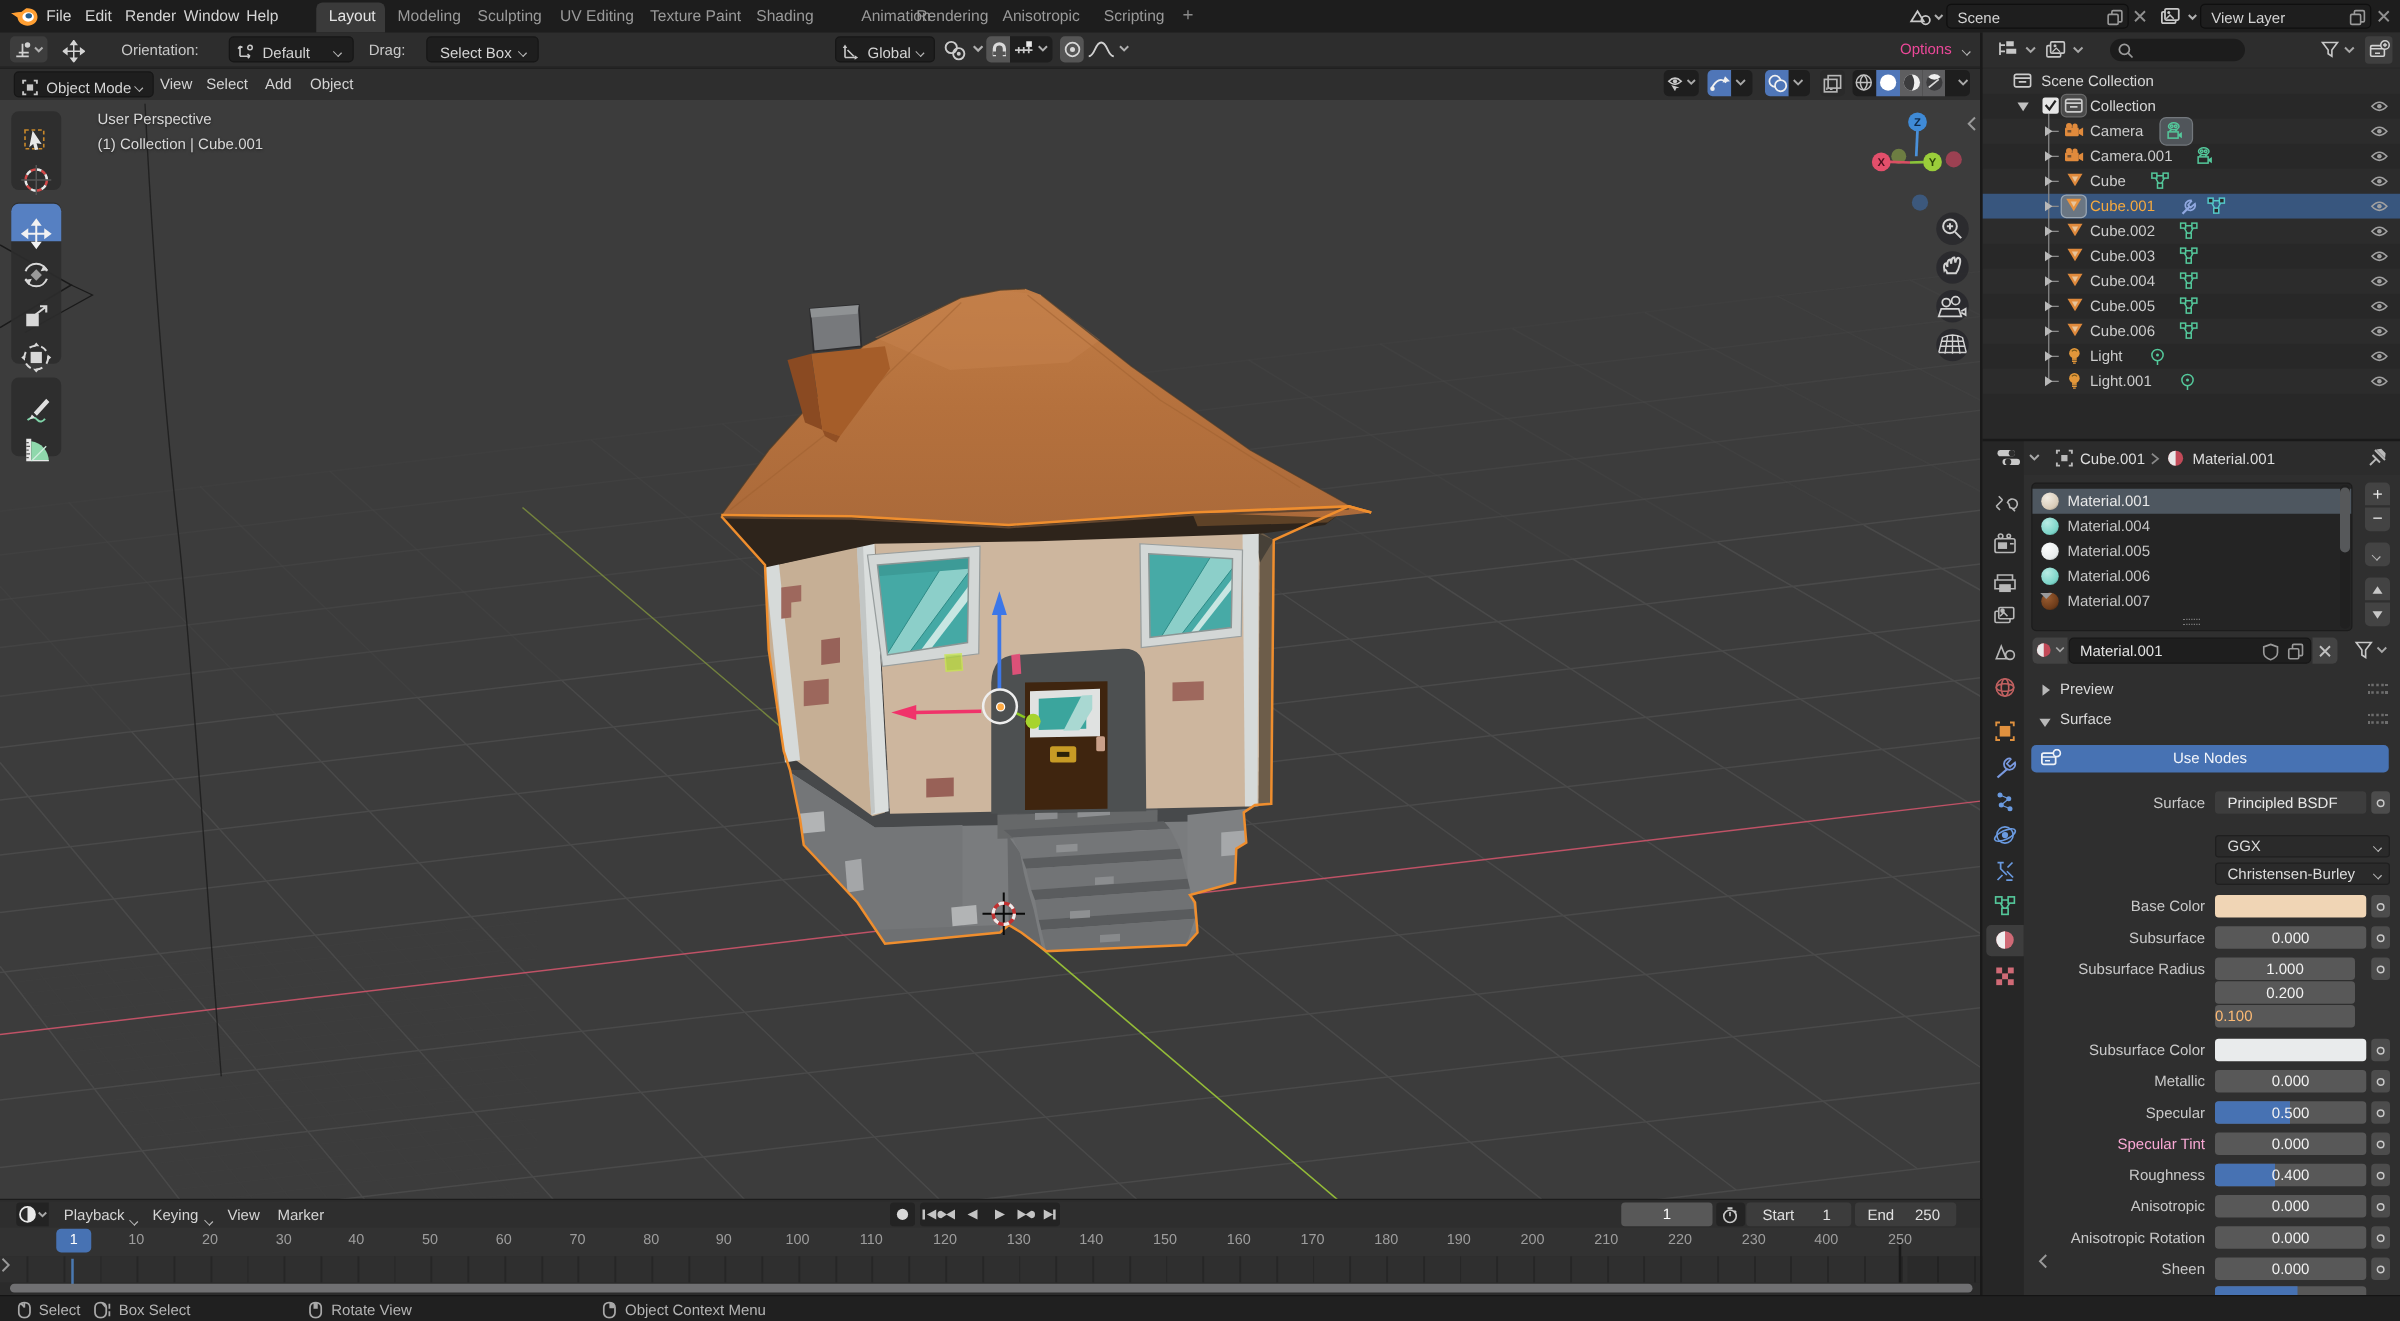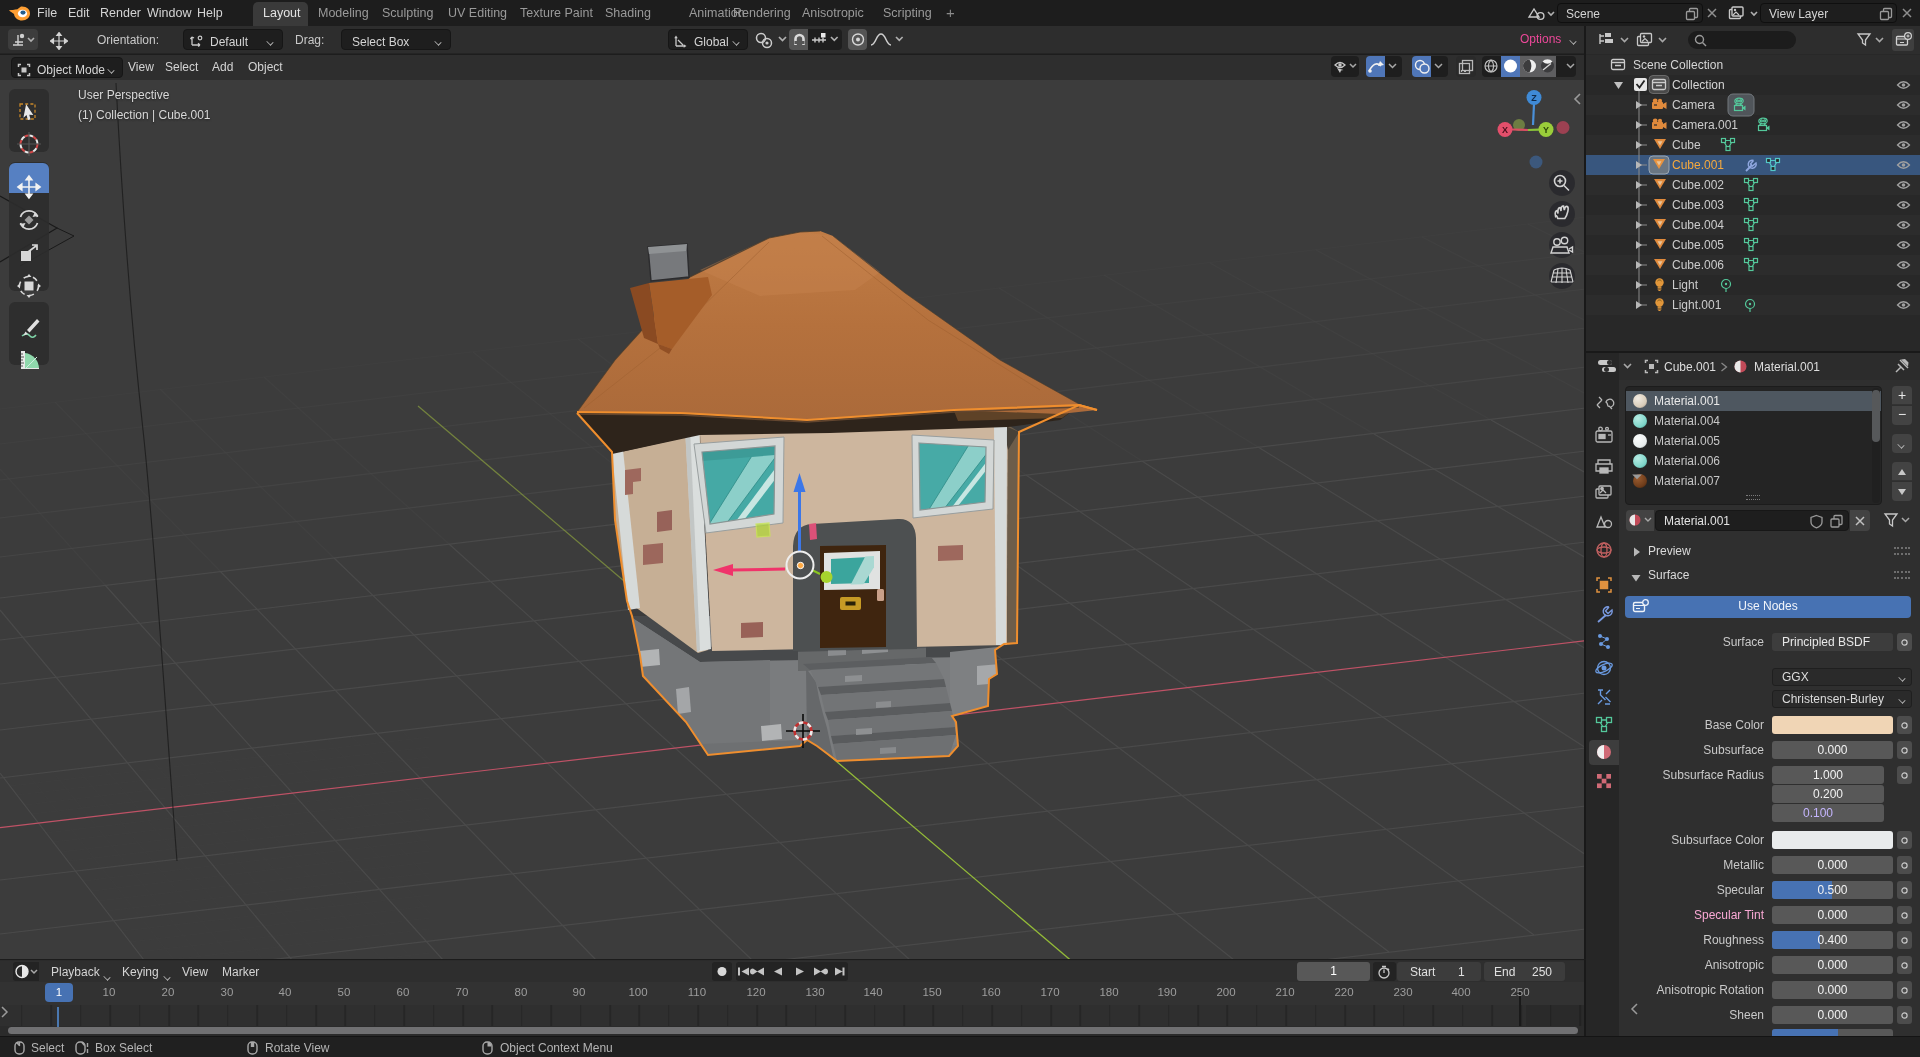--- a/index.html
+++ b/index.html
@@ -91,21 +91,21 @@
   <div class="tx a" style="left:97px;top:7px;color:#c9c9c9">Orientation:</div>
   <div class="a fld row" style="left:183px;top:3px;width:100px;height:21px">
     <svg style="margin-left:5px" width="15" height="15" viewBox="0 0 15 15">
         <path d="M3,3 l0,8 M3,11 l8,0 M3,3 l-1.5,2 M3,3 l2,1 M11,11 l-2,-1.8 M11,11 l-1.8,1.5" stroke="#c8c8c8" stroke-width="1.3" fill="none"></path>
         <circle cx="11" cy="4" r="1.8" fill="none" stroke="#c8c8c8" stroke-width="1.2"></circle>
       </svg>
     <span class="tx" style="margin-left:6px">Default</span>
     <span class="chev" style="position:absolute;right:8px;top:9px"></span>
   </div>
   <div class="tx a" style="left:295px;top:7px;color:#c9c9c9">Drag:</div>
-  <div class="a fld row" style="left:341px;top:3px;width:110px;height:21px">
+  <div class="a fld row" style="left:341px;top:3px;width:90px;height:21px">
     <span class="tx" style="margin-left:10px">Select Box</span>
     <span class="chev" style="position:absolute;right:8px;top:9px"></span>
   </div>
 </div>
 
 <div class="a" style="left:665px;top:29px;width:920px;height:22px">
   <div class="a fld row" style="left:3px;top:0;width:80px;height:21px">
     <svg style="margin-left:4px" width="16" height="15" viewBox="0 0 16 15">
         <path d="M3,12 L3,4 M3,12 L11,12 M5,6 l5,5" stroke="#c8c8c8" stroke-width="1.3" fill="none"></path>
         <path d="M3,1.5 l-1.8,2.8 h3.6Z M13.5,12 l-2.8,-1.8 v3.6Z" fill="#c8c8c8"></path>
@@ -1032,21 +1032,21 @@
 <div class="tx a" style="left:0;top:416px;width:178px;text-align:right;color:#c9c9c9">Subsurface Radius</div>
 <div class="a" style="left:186px;top:414px;width:112px;height:18px;background:#585858;border-radius:3px"></div>
 <div class="tx a" style="left:186px;top:416px;width:112px;text-align:center;color:#f2f2f2">1.000</div>
 <div class="a" style="left:311px;top:414px;width:15px;height:18px;background:#4c4c4c;border-radius:3px"></div>
     <svg class="a" style="left:314px;top:419px" width="9" height="9">
       <circle cx="4.5" cy="4.5" r="2.6" fill="none" stroke="#c9c9c9" stroke-width="1.2"></circle>
     </svg>
 <div class="a" style="left:186px;top:433px;width:112px;height:18px;background:#585858;border-radius:3px"></div>
 <div class="tx a" style="left:186px;top:435px;width:112px;text-align:center;color:#f2f2f2">0.200</div>
 <div class="a" style="left:186px;top:452px;width:112px;height:18px;background:#585858;border-radius:3px"></div>
-<div class="tx a" style="left:186px;top:454px;width:92px;text-align:center;color:#c4b5fd">0.100</div>
+<div class="tx a" style="left:186px;top:454px;width:92px;color:#fdba74">0.100</div>
 <div class="tx a" style="left:0;top:481px;width:178px;text-align:right;color:#c9c9c9">Subsurface Color</div>
 <div class="a" style="left:186px;top:479px;width:121px;height:18px;background:#e9ebec;border-radius:3px"></div>
 <div class="a" style="left:311px;top:479px;width:15px;height:18px;background:#4c4c4c;border-radius:3px"></div>
     <svg class="a" style="left:314px;top:484px" width="9" height="9">
       <circle cx="4.5" cy="4.5" r="2.6" fill="none" stroke="#c9c9c9" stroke-width="1.2"></circle>
     </svg>
 <div class="tx a" style="left:0;top:506px;width:178px;text-align:right;color:#c9c9c9">Metallic</div>
 <div class="a" style="left:186px;top:504px;width:121px;height:18px;background:#585858;border-radius:3px"></div>
 <div class="tx a" style="left:186px;top:506px;width:121px;text-align:center;color:#f2f2f2">0.000</div>
 <div class="a" style="left:311px;top:504px;width:15px;height:18px;background:#4c4c4c;border-radius:3px"></div>

